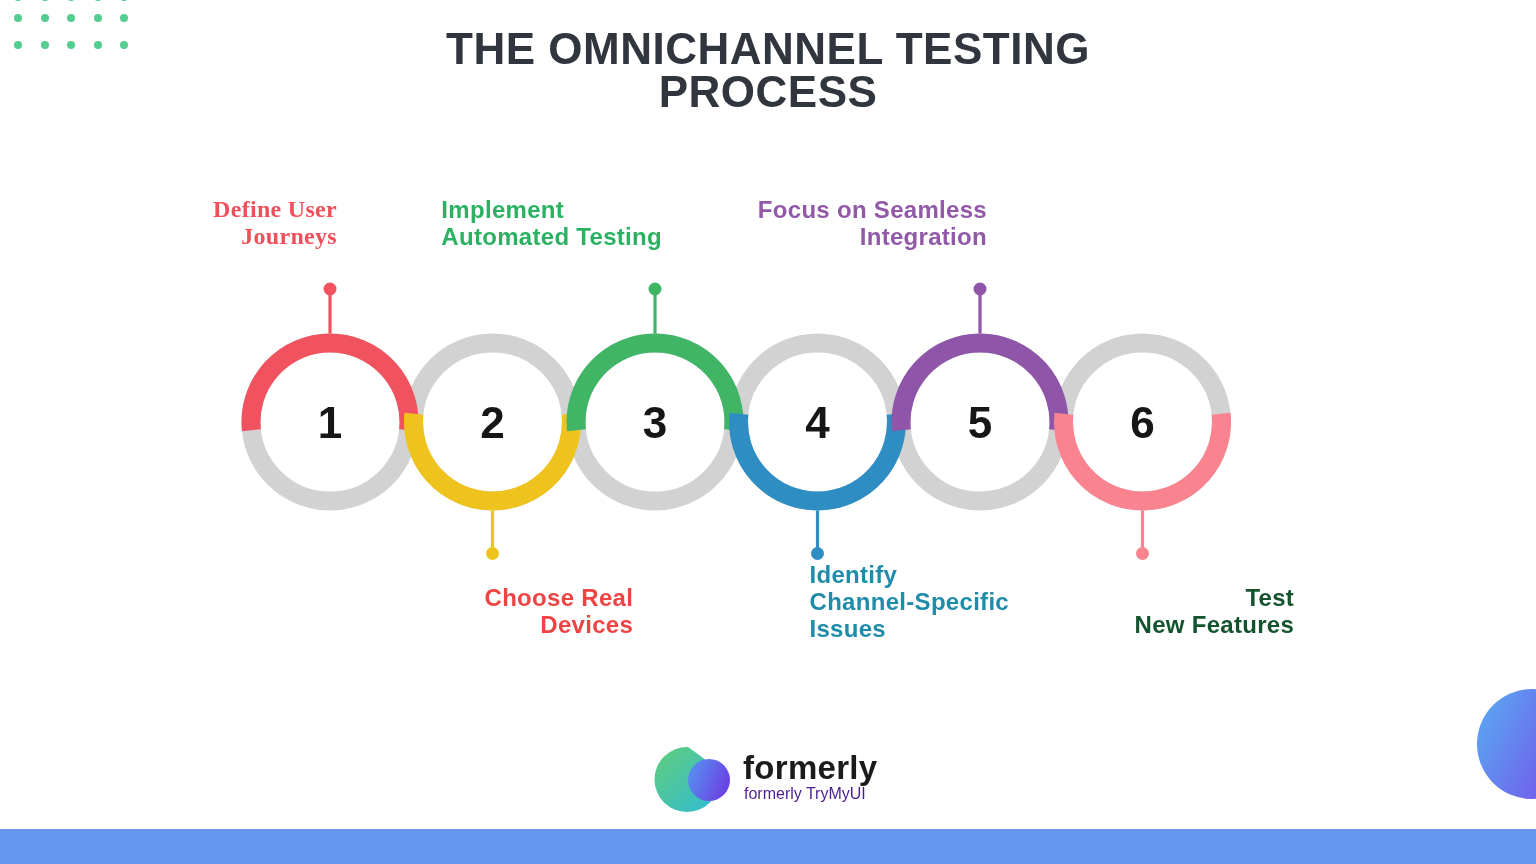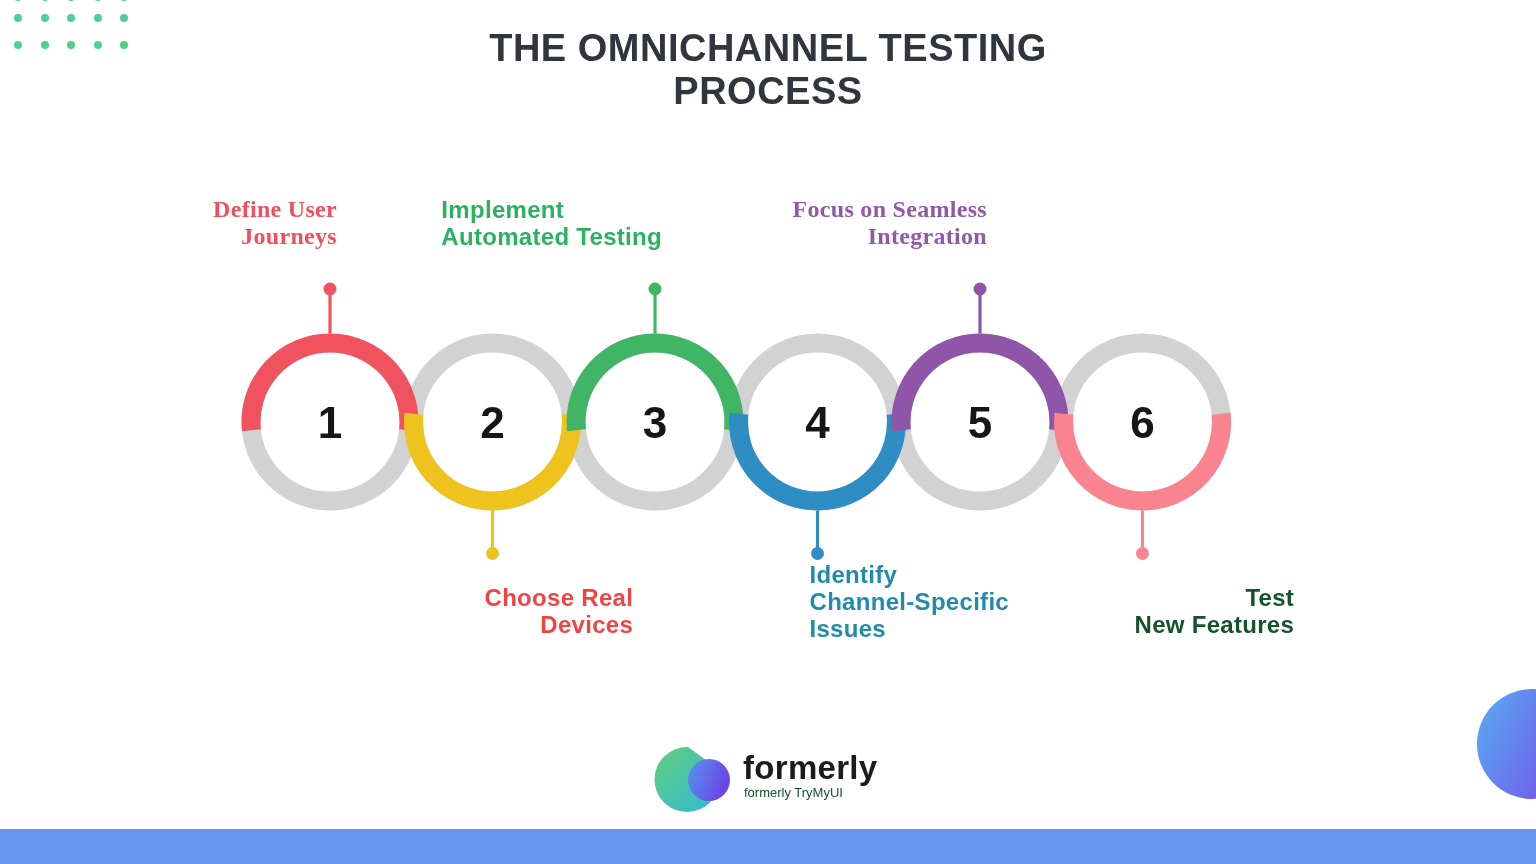--- a/index.html
+++ b/index.html
@@ -1,28 +1,28 @@
 <!DOCTYPE html>
 <html><head>
 <meta charset="utf-8">
 <style>
   html,body{margin:0;padding:0;}
   body{width:1536px;height:864px;position:relative;overflow:hidden;background:#ffffff;font-family:"Liberation Sans",sans-serif;}
   .stage{position:absolute;inset:0;}
   h1.title{position:absolute;top:27px;left:0;width:1536px;margin:0;text-align:center;
-    font-size:38px;line-height:43px;font-weight:bold;letter-spacing:0.5px;white-space:pre-line;}
+    font-size:44px;line-height:43px;font-weight:bold;letter-spacing:0.5px;white-space:pre-line;}
   #diagram-svg{position:absolute;top:0;left:0;}
   .step-label{position:absolute;font-size:24px;line-height:27px;font-weight:600;letter-spacing:0.3px;white-space:pre-line;}
   #dots-pattern{position:absolute;left:0;top:0;width:140px;height:60px;}
   .pdot{position:absolute;width:8px;height:8px;border-radius:50%;}
   .bottom-bar{position:absolute;left:0;bottom:0;width:1536px;height:35px;}
   .corner-circle{position:absolute;left:1477px;top:689px;width:110px;height:110px;border-radius:50%;}
   .logo-icon{position:absolute;left:650px;top:742px;}
   .logo-text-brand{position:absolute;left:743px;top:749px;font-size:33px;font-weight:bold;letter-spacing:0.3px;color:#1b1b1b;}
-  .logo-text-tagline{position:absolute;left:744px;top:785px;font-size:13px;font-weight:400;color:#14532d;}
+  .logo-text-tagline{position:absolute;left:744px;top:785px;font-size:16px;font-weight:400;color:#4c1d95;}
   text.num{font-family:"Liberation Sans",sans-serif;font-weight:bold;font-size:44px;}
 </style>
 </head>
 <body>
 
 <div class="stage">
 
   <div id="dots-pattern">
       <div class="pdot" style="left: 14px; top: -7px; background: rgb(84, 205, 144);"></div>
       <div class="pdot" style="left: 40.5px; top: -7px; background: rgb(84, 205, 144);"></div>
@@ -80,21 +80,21 @@
   <div id="labels">
       <div class="step-label" style="color: rgb(240, 80, 92); right: 1199px; top: 196px; text-align: right; font-family: Liberation Serif, serif;">Define User
 Journeys</div>
       <div class="step-label" style="color: #ef4444; left: 484.5px; top: 584px; text-align: right;">Choose Real
 Devices</div>
       <div class="step-label" style="color: rgb(43, 177, 98); right: 874px; top: 196px; text-align: left;">Implement
 Automated Testing</div>
       <div class="step-label" style="color: rgb(31, 140, 169); left: 809.5px; top: 561px; text-align: left;">Identify
 Channel-Specific
 Issues</div>
-      <div class="step-label" style="color: rgb(145, 89, 168); right: 549px; top: 196px; text-align: right; font-family: Liberation Serif, serif;">Focus on Seamless
+      <div class="step-label" style="color: rgb(145, 89, 168); right: 549px; top: 196px; text-align: right;">Focus on Seamless
 Integration</div>
       <div class="step-label" style="color: #14532d; left: 1134.5px; top: 584px; text-align: right;">Test
 New Features</div>
     </div>
 
   <div>
     <svg class="logo-icon" width="86" height="76" viewBox="0 0 86 76">
       <defs>
         <linearGradient id="gLeaf" x1="0" y1="0" x2="1" y2="1">
           <stop offset="0" stop-color="#62CD7C"></stop>

